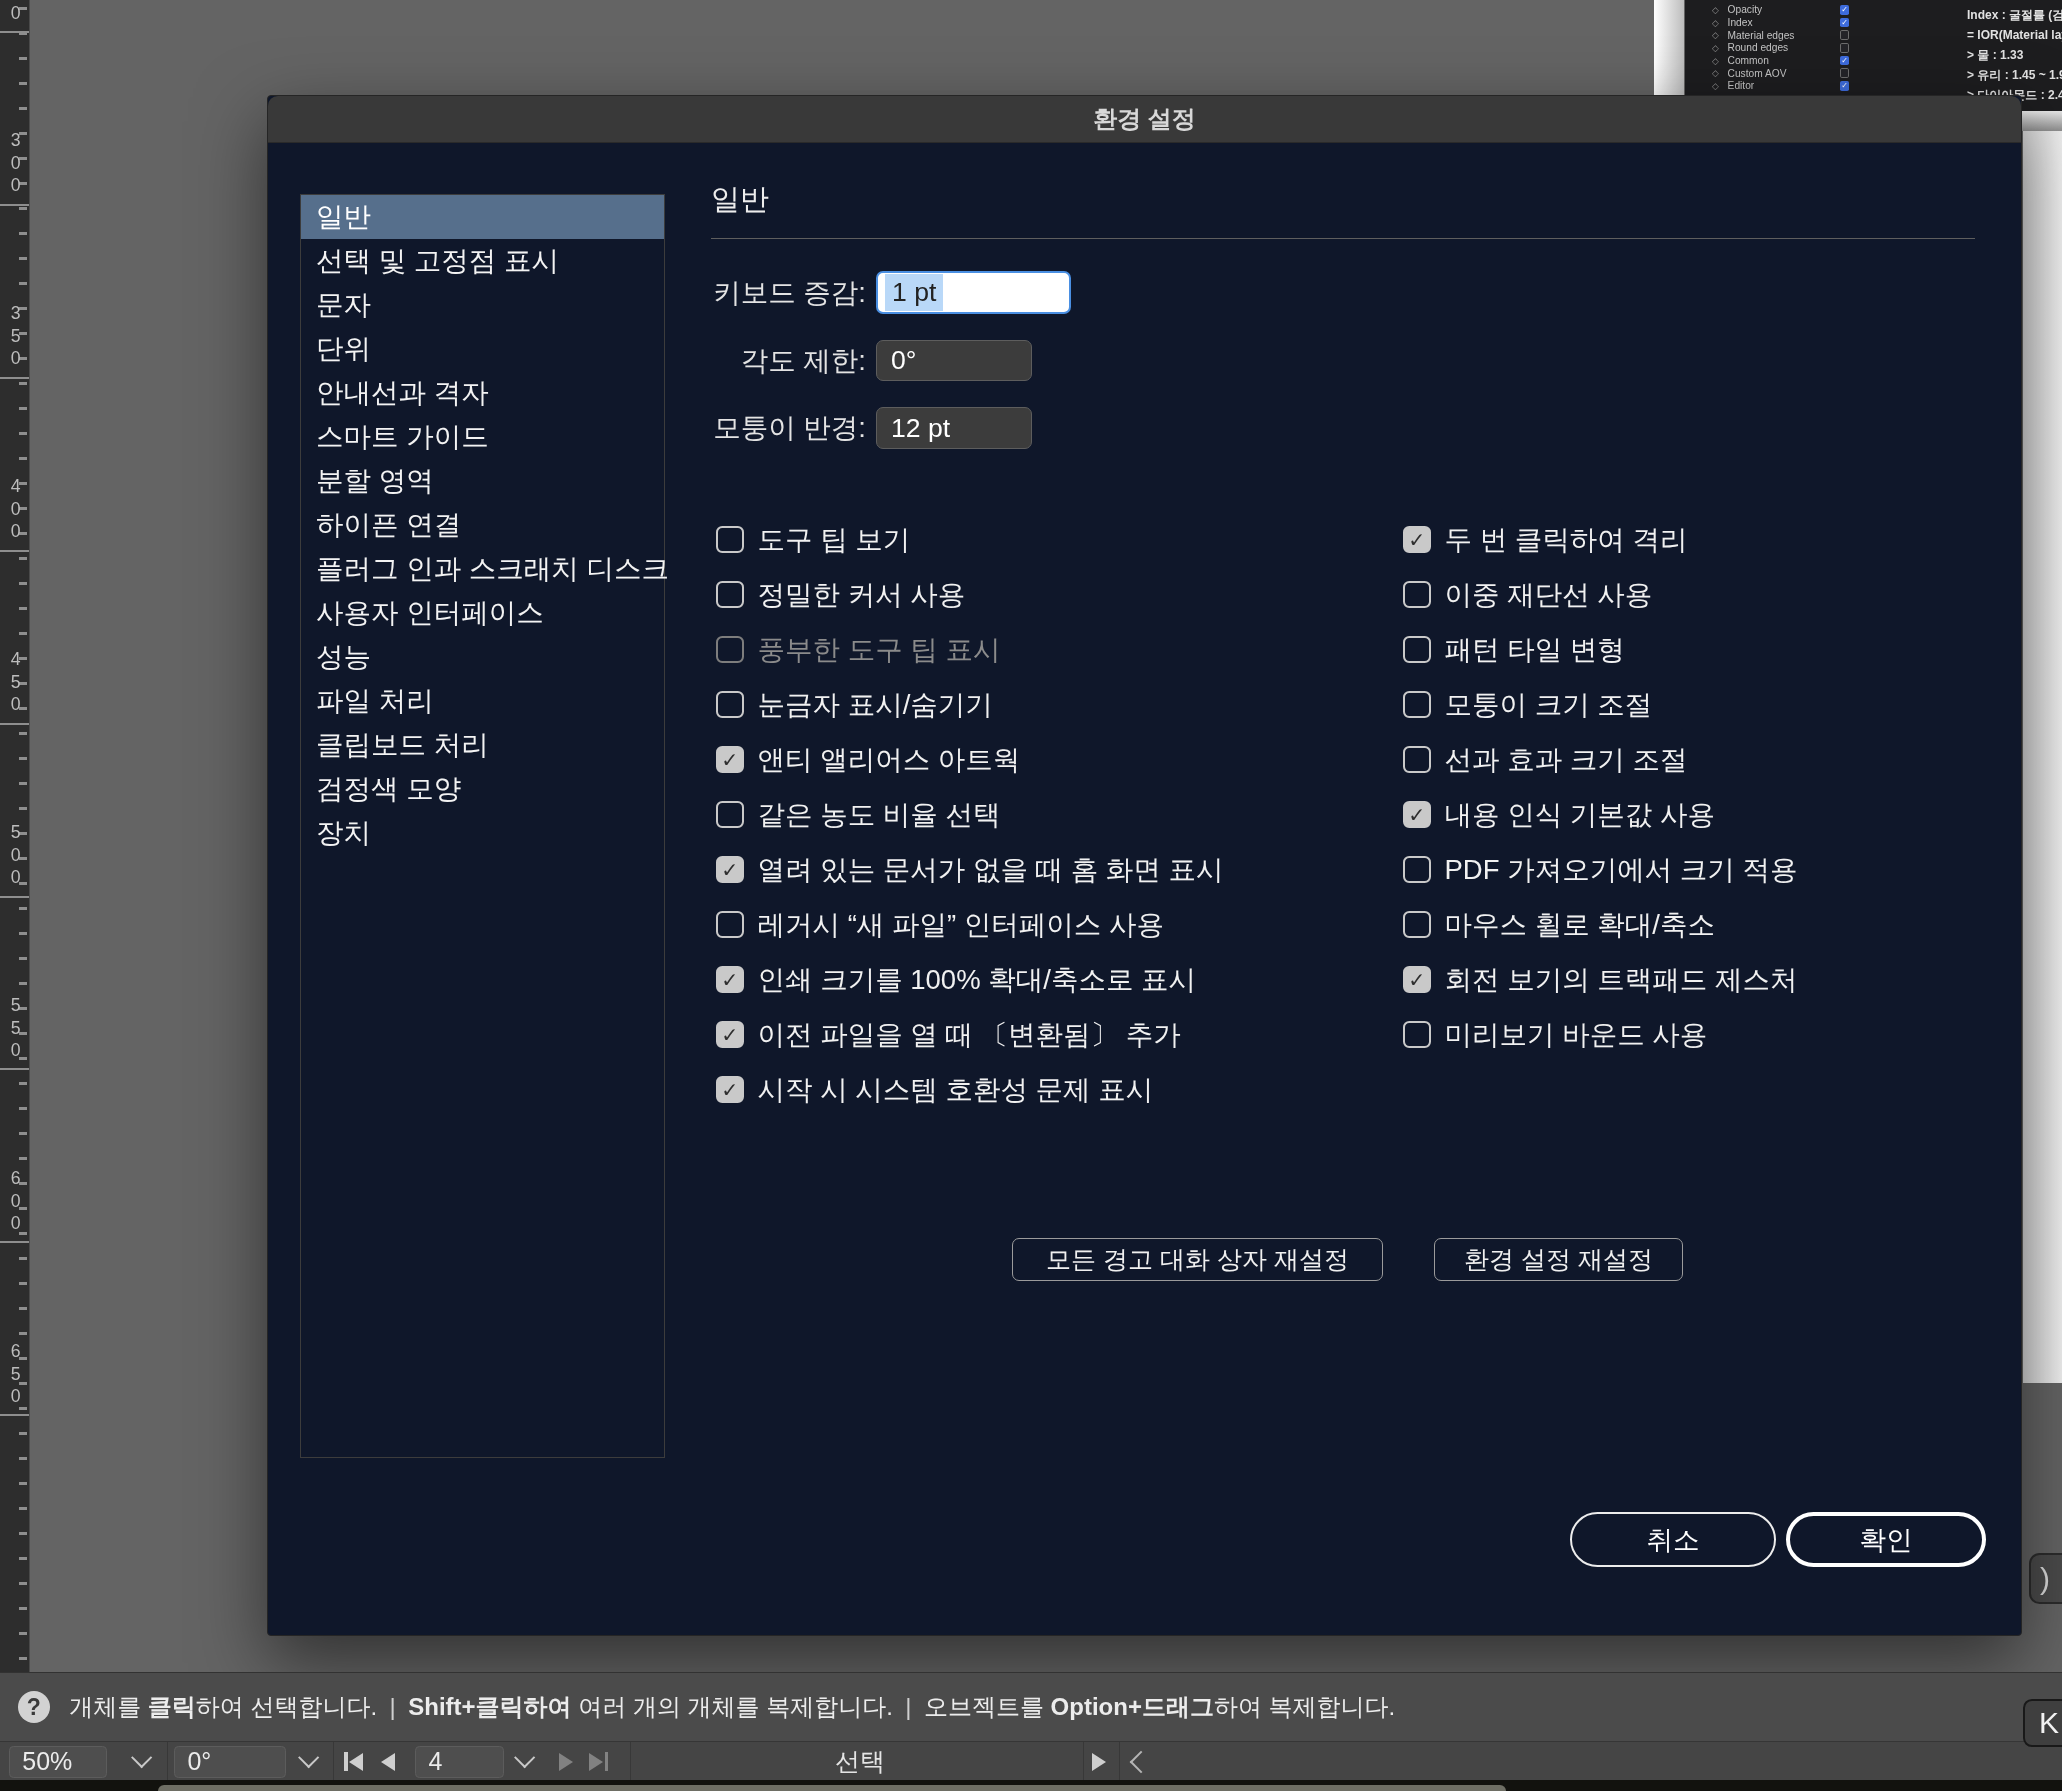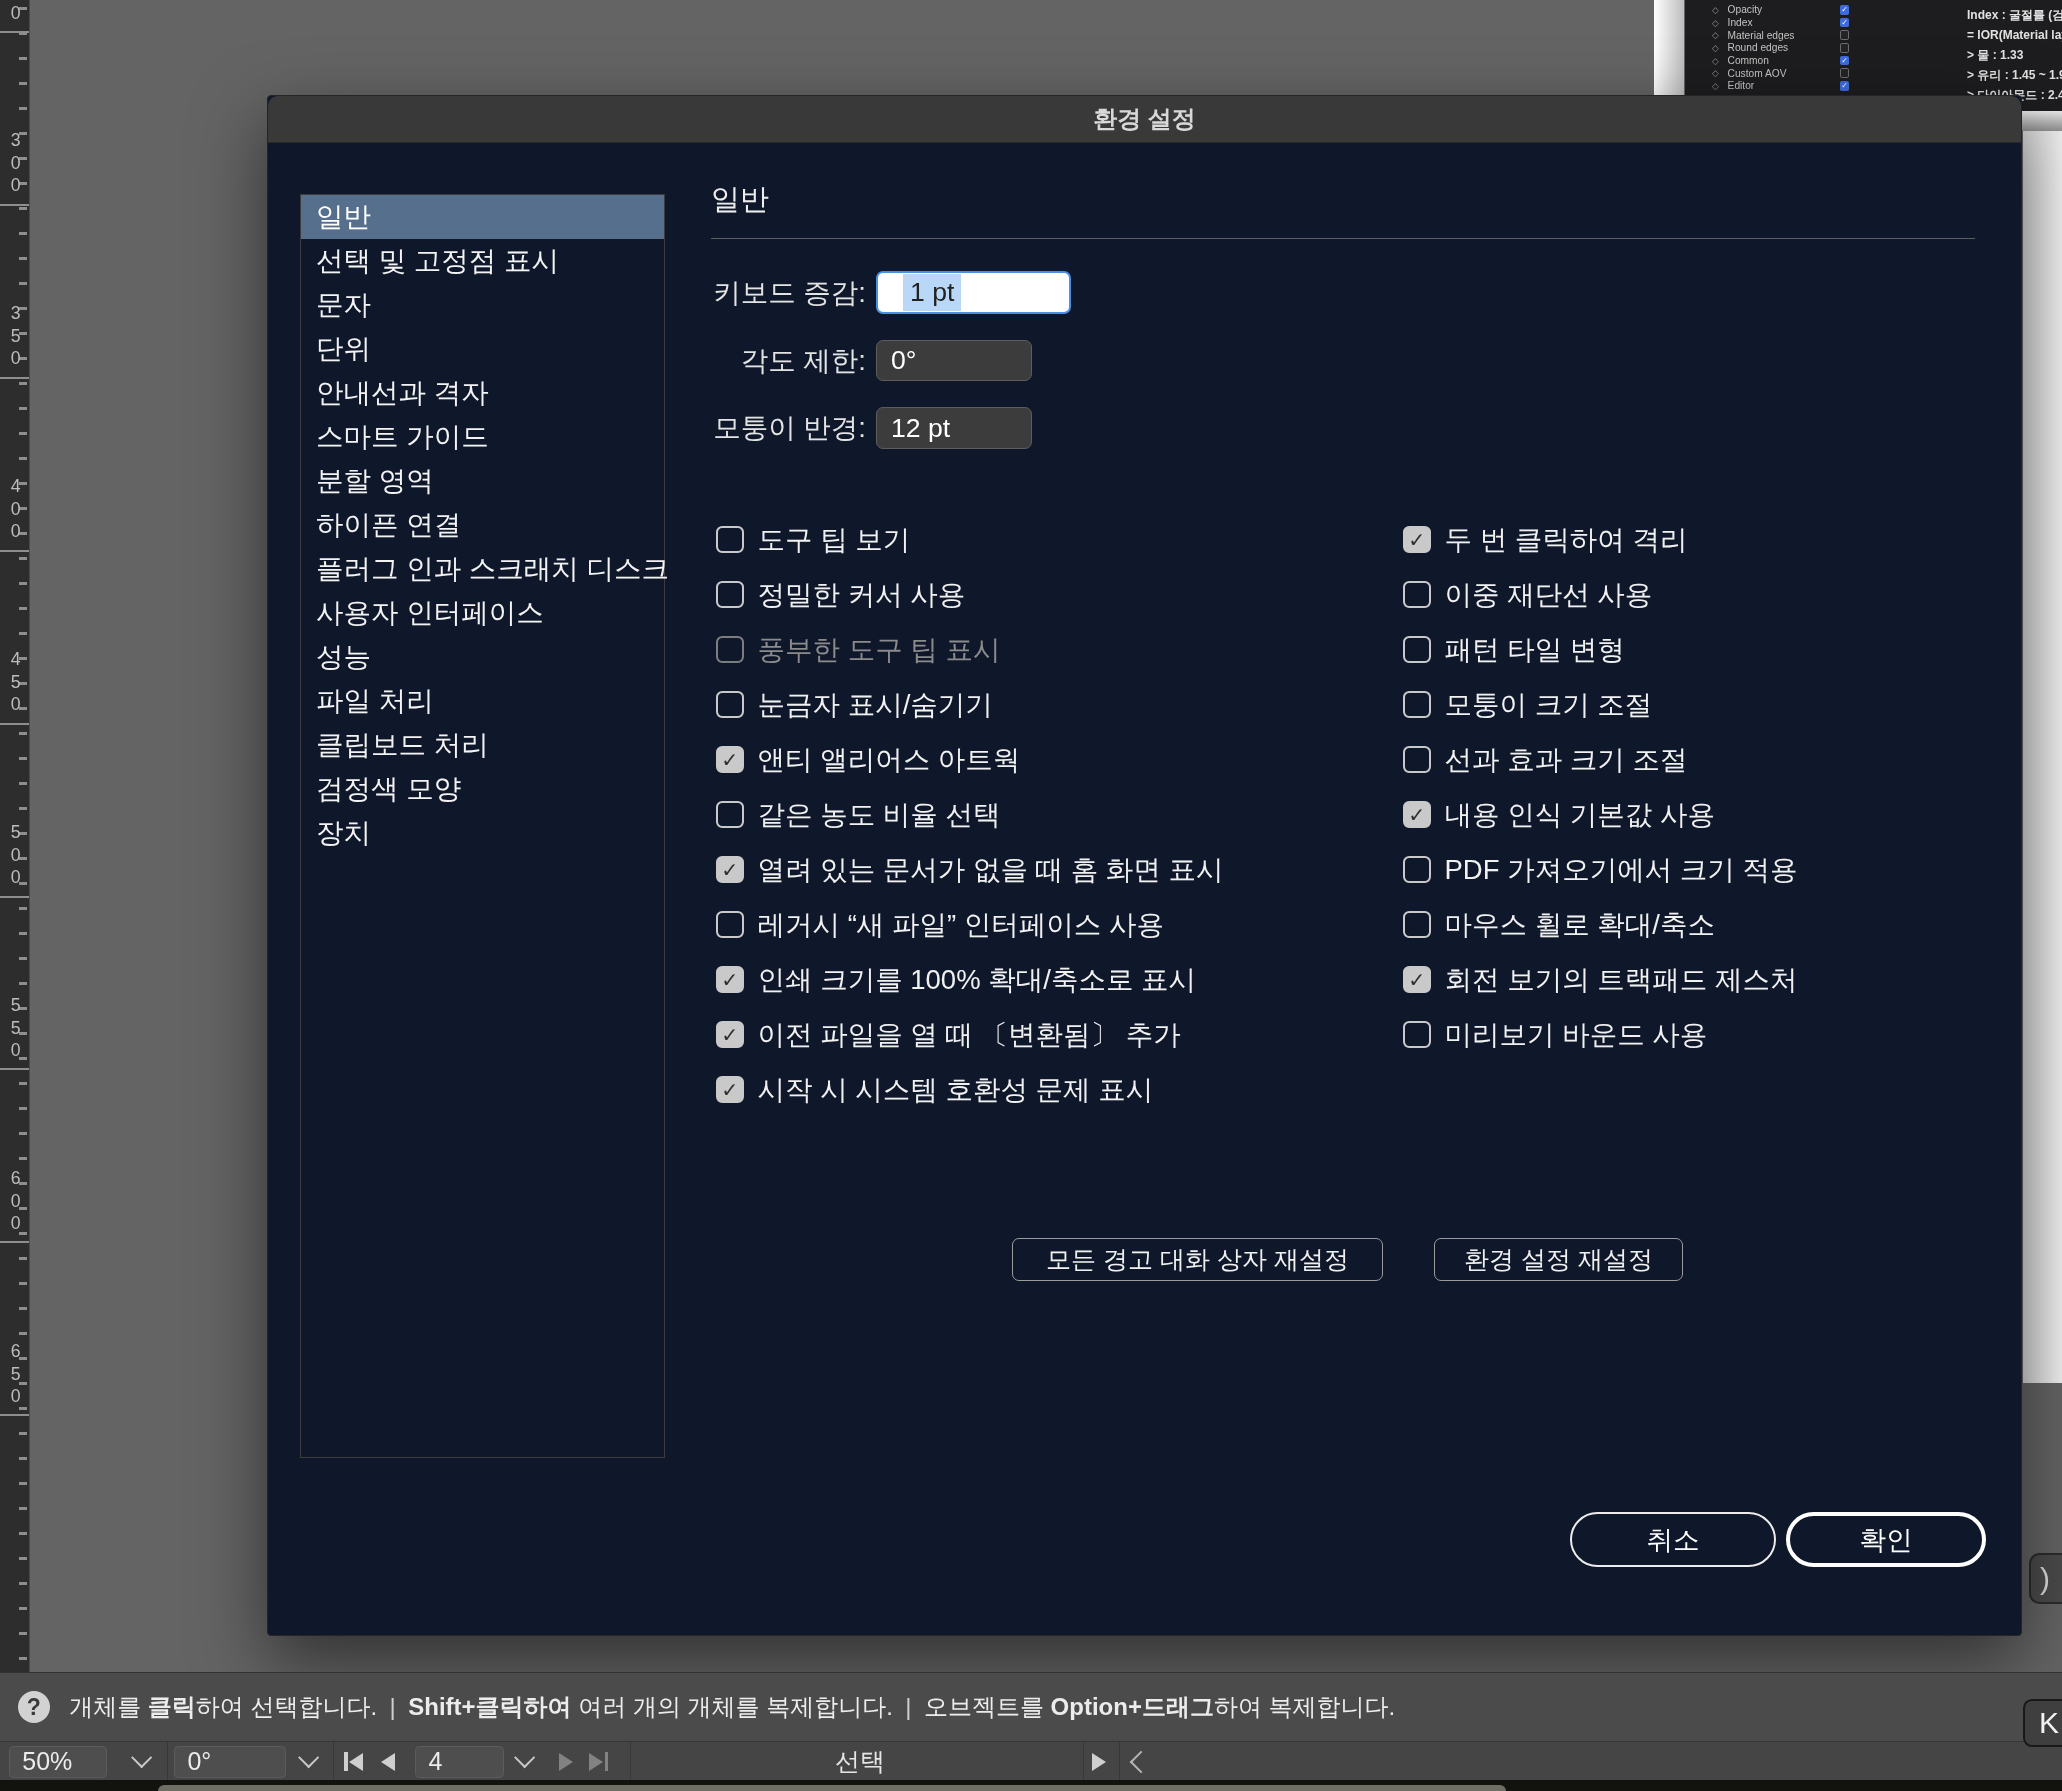--- a/index.html
+++ b/index.html
@@ -41,21 +41,21 @@
   .sidebar{position:absolute;left:32px;top:98px;width:365px;height:1264px;border:0.9px solid #3c3c3c;box-sizing:border-box;}
   .sbitem{height:44px;display:flex;align-items:center;padding-left:15px;font-size:27.5px;color:#f3f3f3;box-sizing:border-box;white-space:nowrap;}
   .sbitem.selected{background:#566f8c;color:#ffffff;}
 
   .heading{position:absolute;left:443px;top:84px;font-size:29px;color:#ededed;}
   .hdivider{position:absolute;left:443px;top:142px;width:1264px;height:0.9px;background:#5e5e5e;}
 
   .flabel{position:absolute;width:266px;text-align:right;font-size:27.5px;color:#e3e3e3;}
   .finput{position:absolute;box-sizing:border-box;border-radius:7px;display:flex;align-items:center;}
   .finput.dark{background:#3c3c3c;border:1.8px solid #5d5d5d;color:#fff;font-size:26.6px;padding-left:14px;}
-  .finput.focus{background:#ffffff;border:2.7px solid #4a8fe2;padding-left:25px;}
+  .finput.focus{background:#ffffff;border:2.7px solid #4a8fe2;padding-left:7px;}
   .selhl{background:#b9d8f8;color:#222;font-size:26.6px;padding:2.7px 7px;}
 
   .cbcol{position:absolute;top:416px;}
   .cbcol.left{left:448px;} .cbcol.right{left:1135px;}
   .cbrow{display:flex;align-items:center;height:55px;gap:14px;}
   .cb{width:27.5px;height:27.5px;box-sizing:border-box;border:2.2px solid #c9c9c9;border-radius:6.2px;flex:none;
     display:flex;align-items:center;justify-content:center;color:#2e2e2e;font-size:20.4px;font-weight:bold;}
   .cb.checked{background:#c9c9c9;}
   .cbrow.disabled .cb{border-color:#7d7d7d;}
   .cbrow.disabled .cbl{color:#8b8b8b;}

